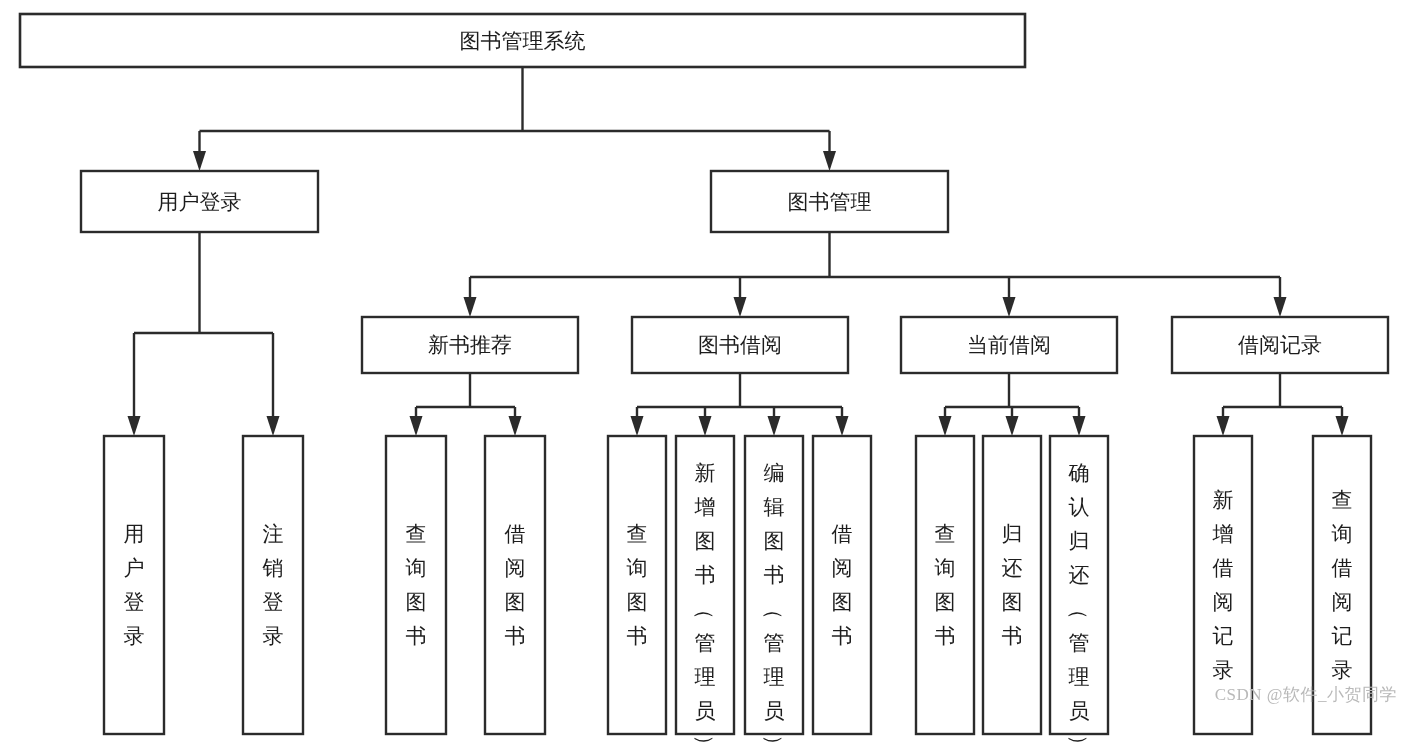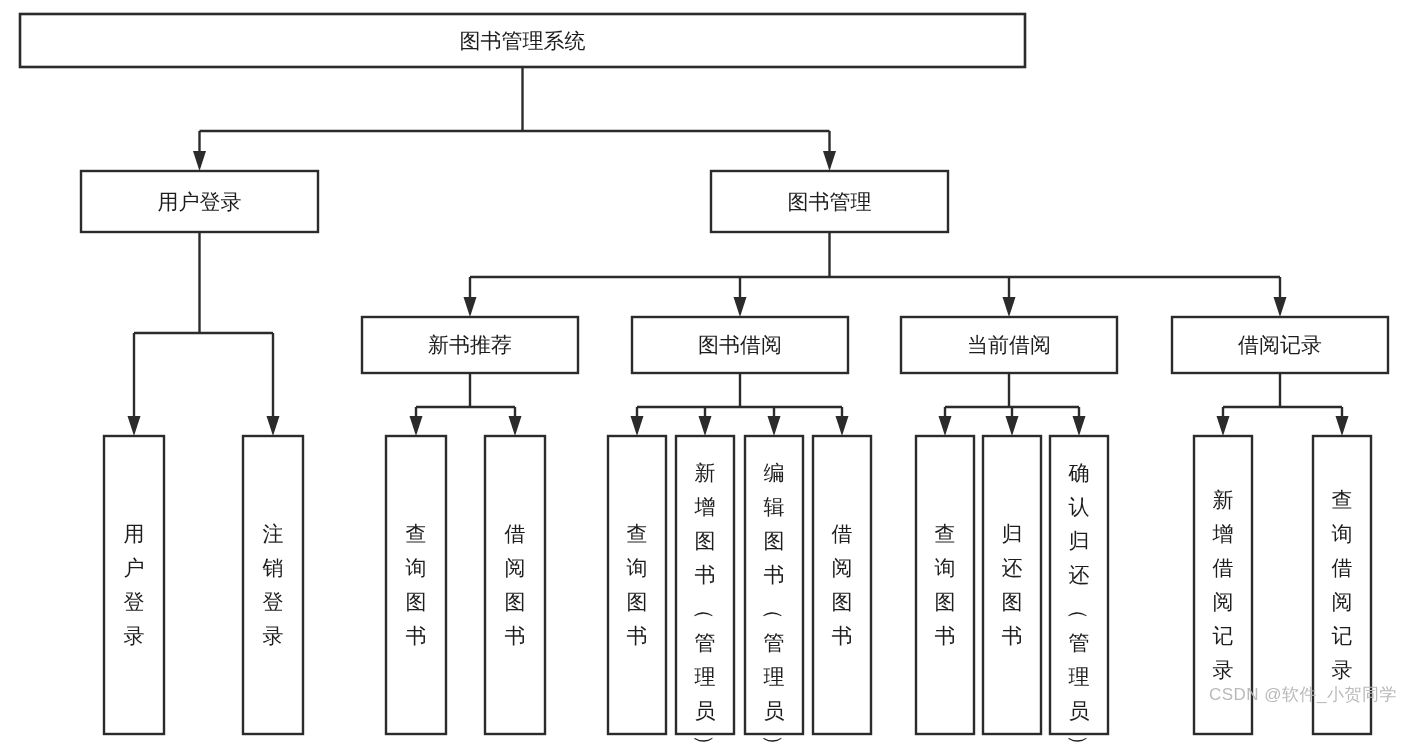--- a/index.html
+++ b/index.html
@@ -58,21 +58,21 @@
     fill: #1d1d1d;
     font-family: "DejaVu Sans", "Liberation Sans", sans-serif;
     font-size: 21px;
     text-anchor: middle;
     dominant-baseline: central;
   }
   .watermark {
     position: absolute;
     right: 8px;
     bottom: 4px;
-    font-family: Liberation Sans, sans-serif;
+    font-family: Liberation Serif, serif;
     font-size: 17px;
     color: #b9b9b9;
     letter-spacing: 0.5px;
     white-space: nowrap;
     user-select: none;
   }
 </style>
 </head>
 <body>
 

